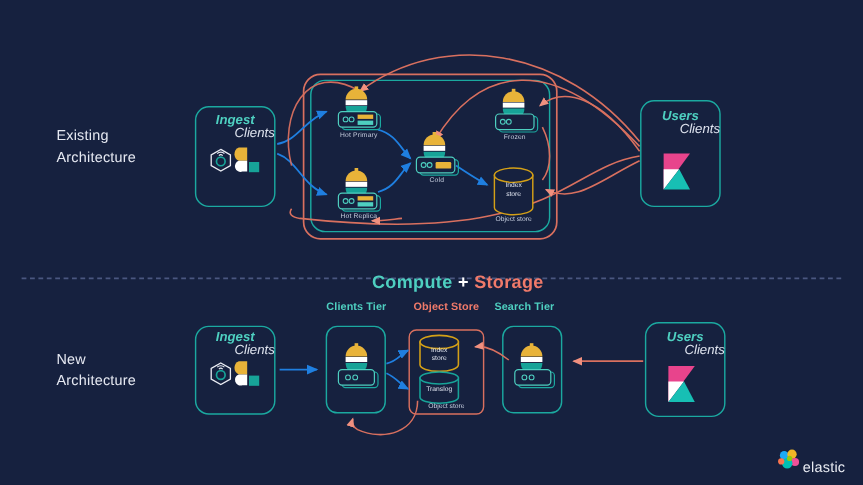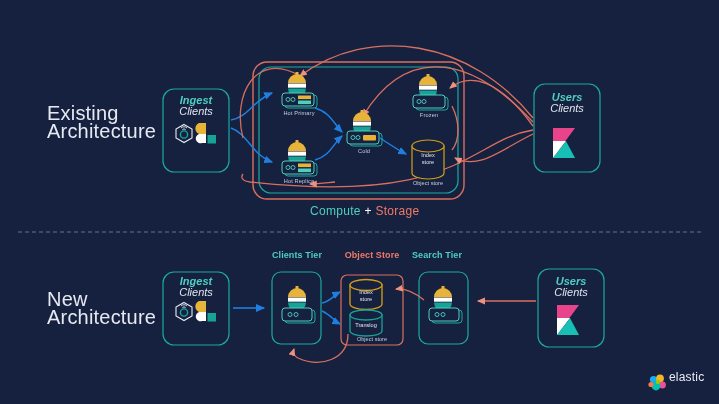--- a/index.html
+++ b/index.html
@@ -8,56 +8,56 @@
     background:#16213f;
     font-family:"Liberation Sans", sans-serif;
     overflow:hidden;
     position:relative;
   }
   #stage{position:absolute;left:0;top:0;width:719px;height:404px;}
   .svg-layer{position:absolute;left:0;top:0;width:719px;height:404px;}
 
   
   .side-title{
-    position:absolute;color:#e6e9f2;font-size:20px;line-height:18px;
+    position:absolute;color:#e6e9f2;font-size:12px;line-height:18px;
     font-weight:400;letter-spacing:.2px;white-space:pre-line;
   }
   .box-label{
     position:absolute;text-align:center;font-size:11px;line-height:11px;
     color:#d6dcea;
     font-style:italic;
   }
   .box-label .l1{color:#4ecfc0;font-weight:bold;display:block;}
-  .box-label .l2{color:#dfe4ef;display:block;}
+  .box-label .l2{color:#dfe4ef;display:block;text-align:right;}
 
   .node-cap{
     position:absolute;font-size:5.6px;color:#c4ccdd;text-align:center;
     letter-spacing:.15px;
   }
   .tier-head{
     position:absolute;font-size:9px;font-weight:bold;text-align:center;
     letter-spacing:.1px;
   }
   .cs-label{
-    position:absolute;font-size:12px;font-weight:normal;letter-spacing:.3px;
+    position:absolute;font-size:15px;font-weight:bold;letter-spacing:.3px;margin-top:23px;
   }
   .cs-label .c{color:#4ecfc0;}
   .cs-label .p{color:#ffffff;}
   .cs-label .s{color:#f07a6a;}
 
   .cyl-text{
     position:absolute;text-align:center;font-size:5.6px;color:#dfe4ef;
     line-height:7px;
   }
   .objstore-cap{
     position:absolute;font-size:5.6px;color:#c4ccdd;text-align:center;
   }
 
   
-  .brand{position:absolute;left:645px;top:370px;display:flex;align-items:center;gap:4px;}
+  .brand{position:absolute;left:645px;top:382px;display:flex;align-items:center;gap:4px;}
   .brand-word{color:#e9ecf3;font-size:12px;letter-spacing:.2px;}
 </style>
 </head>
 <body>
 
 <div id="stage">
 
   <svg class="svg-layer" viewBox="0 0 719 404">
     <defs>
       <marker id="ablue" markerWidth="7" markerHeight="7" refX="5.2" refY="3" orient="auto">

